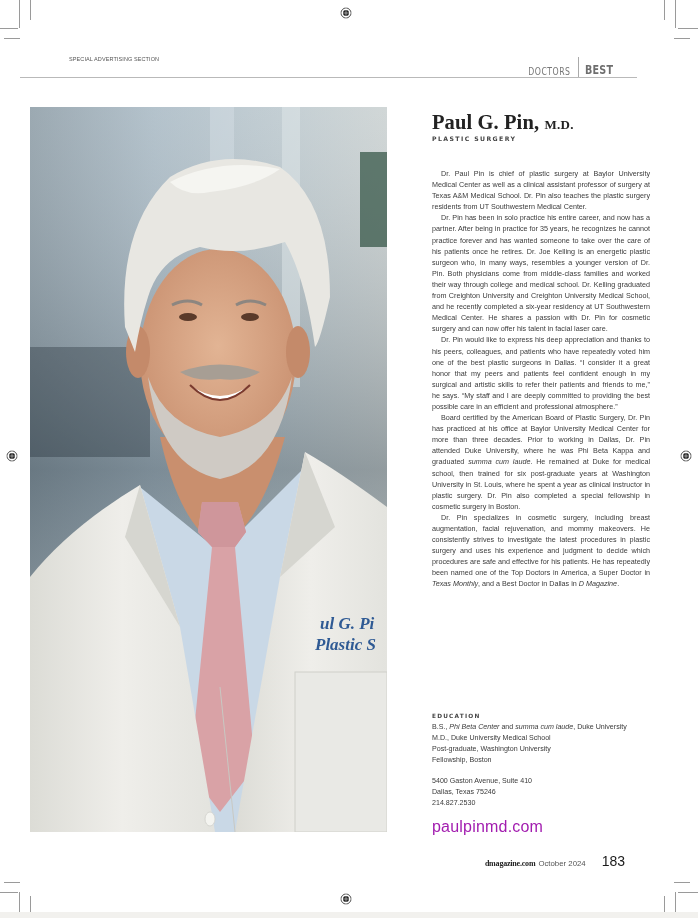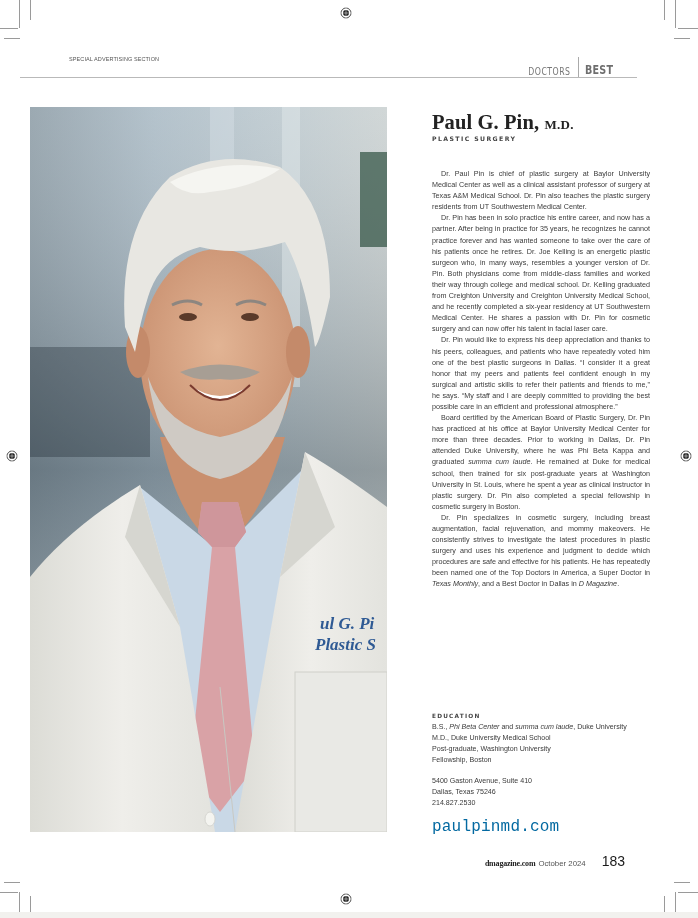--- a/index.html
+++ b/index.html
@@ -33,21 +33,21 @@
   .specialty { top: 135px; font-family: "DejaVu Sans", sans-serif; font-weight: bold; font-size: 6.2px; letter-spacing: 1.4px; color: #444; }
 
   .body { top: 168px; font-size: 7.2px; line-height: 11.1px; color: #3a3a3a; text-align: justify; }
   .body p { margin: 0; text-indent: 9px; }
   .body em { font-style: italic; }
 
   .edu-head { top: 713px; font-family: "DejaVu Sans", sans-serif; font-weight: bold; font-size: 5.8px; letter-spacing: 1.2px; color: #444; }
   .edu { top: 722px; font-size: 7.1px; line-height: 11px; color: #3a3a3a; }
   .edu div { white-space: nowrap; }
   .addr { top: 776px; font-size: 7.1px; line-height: 11px; color: #3a3a3a; }
-  .web { top: 818px; font-family: Liberation Mono, monospace; font-size: 16px; color: #0369a1; letter-spacing: 0.2px; }
+  .web { top: 818px; font-family: Liberation Sans, sans-serif; font-size: 16px; color: #a21caf; letter-spacing: 0.2px; }
 
   .footer { position: absolute; top: 853px; right: 73px; display: flex; align-items: baseline; justify-content: flex-end; }
   .footer-site { font-family: "Liberation Serif", serif; font-weight: bold; font-size: 8px; color: #222; letter-spacing: -0.2px; }
   .footer-date { font-family: "Liberation Sans", sans-serif; font-size: 7.8px; color: #555; margin-left: 3px; }
   .footer-page { font-family: "Liberation Sans", sans-serif; font-weight: normal; font-size: 14px; color: #1a1a1a; margin-left: 16px; }
 </style>
 </head>
 <body>
 
 <div class="mark" style="left:30px;top:0;width:1px;height:20px;"></div>

